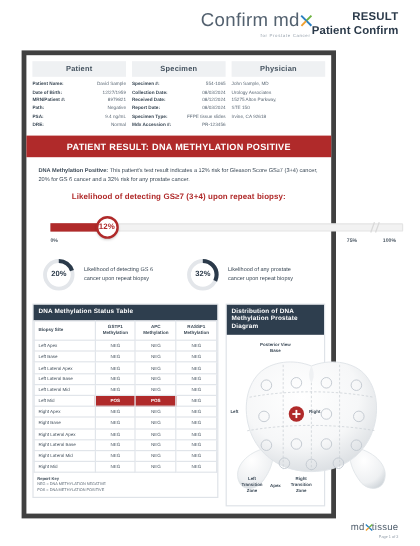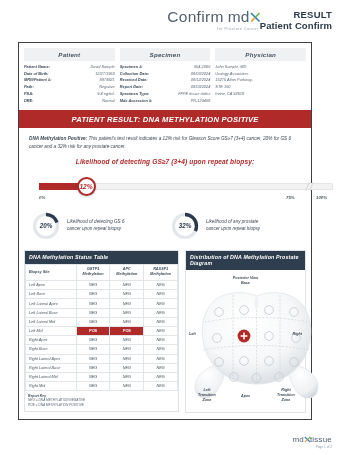--- a/index.html
+++ b/index.html
@@ -20,22 +20,22 @@
                line-height: 1; white-space: nowrap; display: flex; align-items: baseline; }
   .logo-x { position: relative; display: inline-block; width: 10px; height: 13px; margin-left: 0px; }
   .logo-x svg { position: absolute; left: 0; top: 1px; }
   .logo-sub { font-size: 3.6px; color: #8e9aa6; text-align: right; letter-spacing: .55px;
               margin-top: 2px; padding-right: 1px; }
   .hdr-right { text-align: right; line-height: 1.18; }
   .hdr-sample { font-size: 9.5px; font-weight: bold; color: #2b3a4a; letter-spacing: .2px; }
   .hdr-report { font-size: 9.5px; font-weight: bold; color: #2b3a4a; letter-spacing: .1px; }
 
   
-  .card { position: absolute; left: 18px; top: 42px; width: 294px;
-          border: 1px solid #404040; background: #fff; font-style: italic; }
+  .card { position: absolute; left: 18px; top: 42px; width: 262px;
+          border: 4px solid #404040; background: #fff; }
 
   
   .info-row { display: flex; padding: 5px 5px 6px 5px; gap: 5px; }
   .info-col { flex: 1; }
   .col-title { background: #eff1f3; text-align: center; font-size: 6.2px; font-weight: bold;
                color: #44525f; padding: 3px 0; letter-spacing: .2px; }
   .kv { margin-top: 3px; }
   .kv-line { display: flex; justify-content: space-between; font-size: 3.9px;
              line-height: 1.72; gap: 4px; }
   .kv-line .k { font-weight: bold; color: #3c4a57; white-space: nowrap; }

